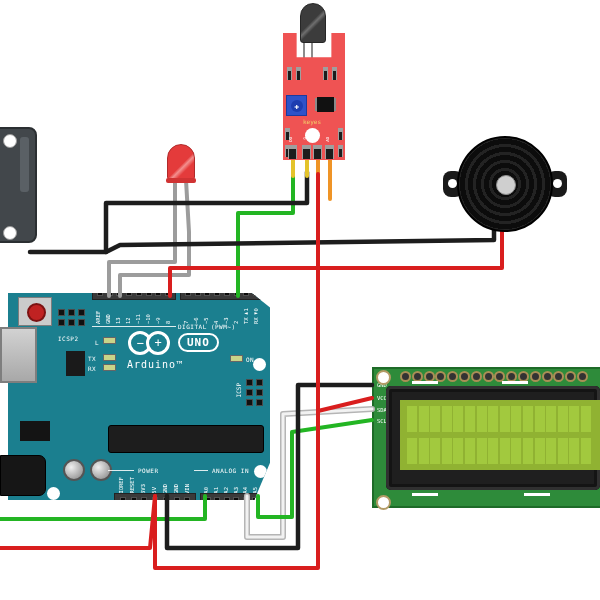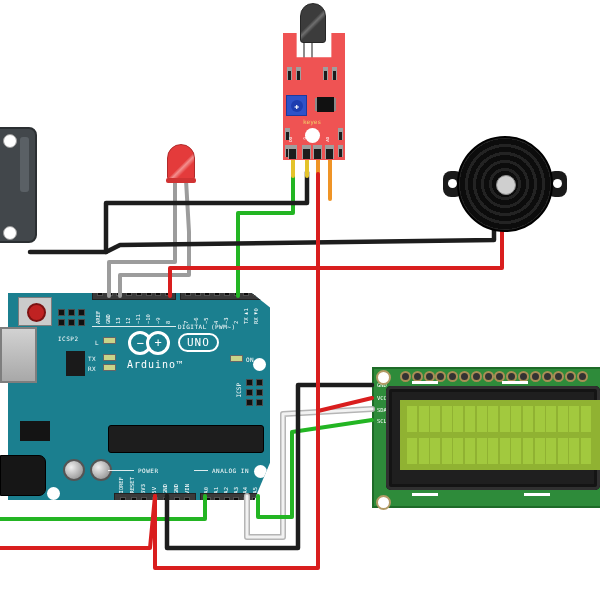--- a/index.html
+++ b/index.html
@@ -115,21 +115,21 @@
     <div class="abs smled" style="left:95px;top:71px;"></div>
 
     <div class="abs" style="left:58px;top:58px;width:19px;height:25px;background:#1a1a1a;"></div>
 
     <div class="abs" style="left:120px;top:38px;width:24px;height:24px;border:3px solid #fff;border-radius:50%;box-sizing:border-box;color:#fff;font-size:12px;display:flex;align-items:center;justify-content:center;">
         <span>−</span>
       </div>
     <div class="abs" style="left:138px;top:38px;width:24px;height:24px;border:3px solid #fff;border-radius:50%;box-sizing:border-box;color:#fff;font-size:12px;display:flex;align-items:center;justify-content:center;background:#1b7f8f;">
         <span>+</span>
       </div>
-    <div class="abs" style="left:170px;top:40px;border:2px solid #fff;border-radius:12px;padding:1px 7px;color:#fff;font-size:11px;font-weight:normal;letter-spacing:1px;">UNO</div>
+    <div class="abs" style="left:170px;top:40px;border:2px solid #fff;border-radius:12px;padding:1px 7px;color:#fff;font-size:11px;font-weight:bold;letter-spacing:1px;">UNO</div>
     <span class="abs" style="left:119px;top:66px;color:#fff;font-size:10px;letter-spacing:1px;">Arduino™</span>
 
     <div class="abs smled" style="left:222px;top:62px;"></div>
     <span class="abs cap" style="left:238px;top:63px;">ON</span>
 
     <span class="abs vlabel" style="left:228px;top:90px;font-size:6px;">ICSP</span>
     <div class="abs icspgrid" style="left:238px;top:86px;grid-template-columns:repeat(2,7px);">
       <div class="icsppin"></div>
     <div class="icsppin"></div>
         <div class="icsppin"></div>

